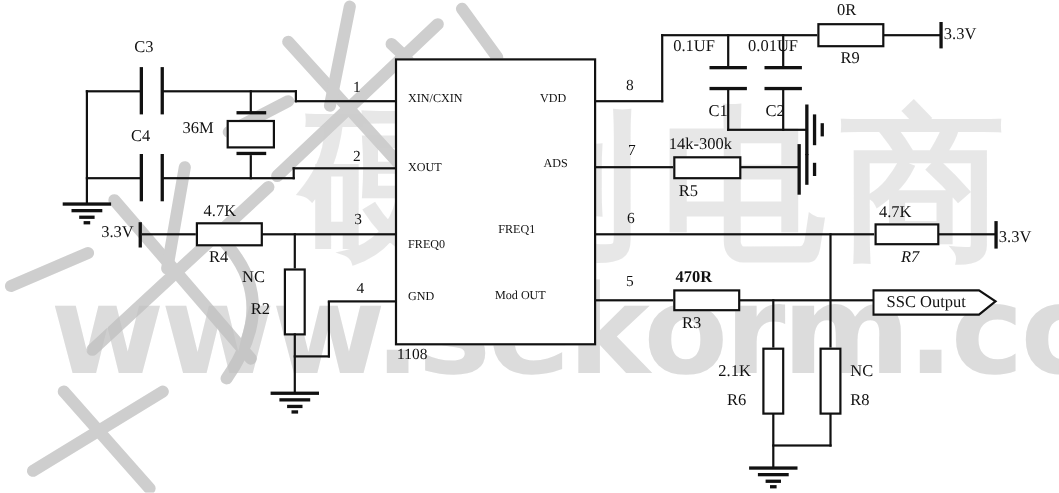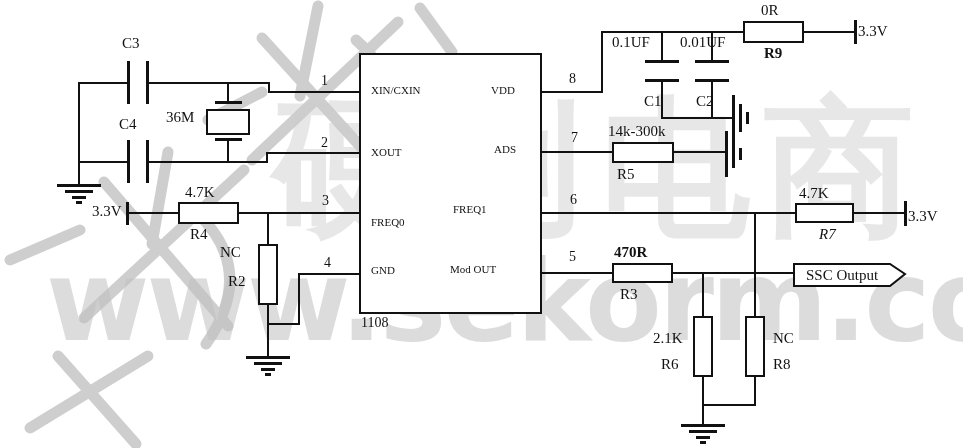--- a/index.html
+++ b/index.html
@@ -147,21 +147,21 @@
     <div class="b v1"></div>
       <div class="b v2"></div>
       <div class="b v3"></div>
   </div>
   <div class="lbl" style="left:612px;top:35px;">0.1UF</div>
   <div class="lbl" style="left:680px;top:35px;">0.01UF</div>
   <div class="lbl" style="left:644px;top:94px;">C1</div>
   <div class="lbl" style="left:696px;top:94px;">C2</div>
   <div class="box" style="left:743px;top:21px;width:61px;height:22px;"></div>
   <div class="lbl" style="left:761px;top:3px;">0R</div>
-  <div class="lbl" style="left:764px;top:46px;font-weight:bold;">R9</div>
+  <div class="lbl" style="left:764px;top:46px;">R9</div>
   <div class="wire" style="left:803px;top:31px;width:52px;height:2px;"></div>
   <div class="pbar" style="left:854px;top:20px;height:24px;"></div>
   <div class="lbl" style="left:858px;top:24px;">3.3V</div>
 
   <div class="wire" style="left:540px;top:151px;width:72px;height:2px;"></div>
   <div class="box" style="left:612px;top:142px;width:62px;height:21px;"></div>
   <div class="lbl" style="left:608px;top:124px;">14k-300k</div>
   <div class="lbl" style="left:617px;top:167px;">R5</div>
   <div class="wire" style="left:673px;top:151px;width:54px;height:2px;"></div>
   <div class="sgnd" style="left:725px;top:131px;">

